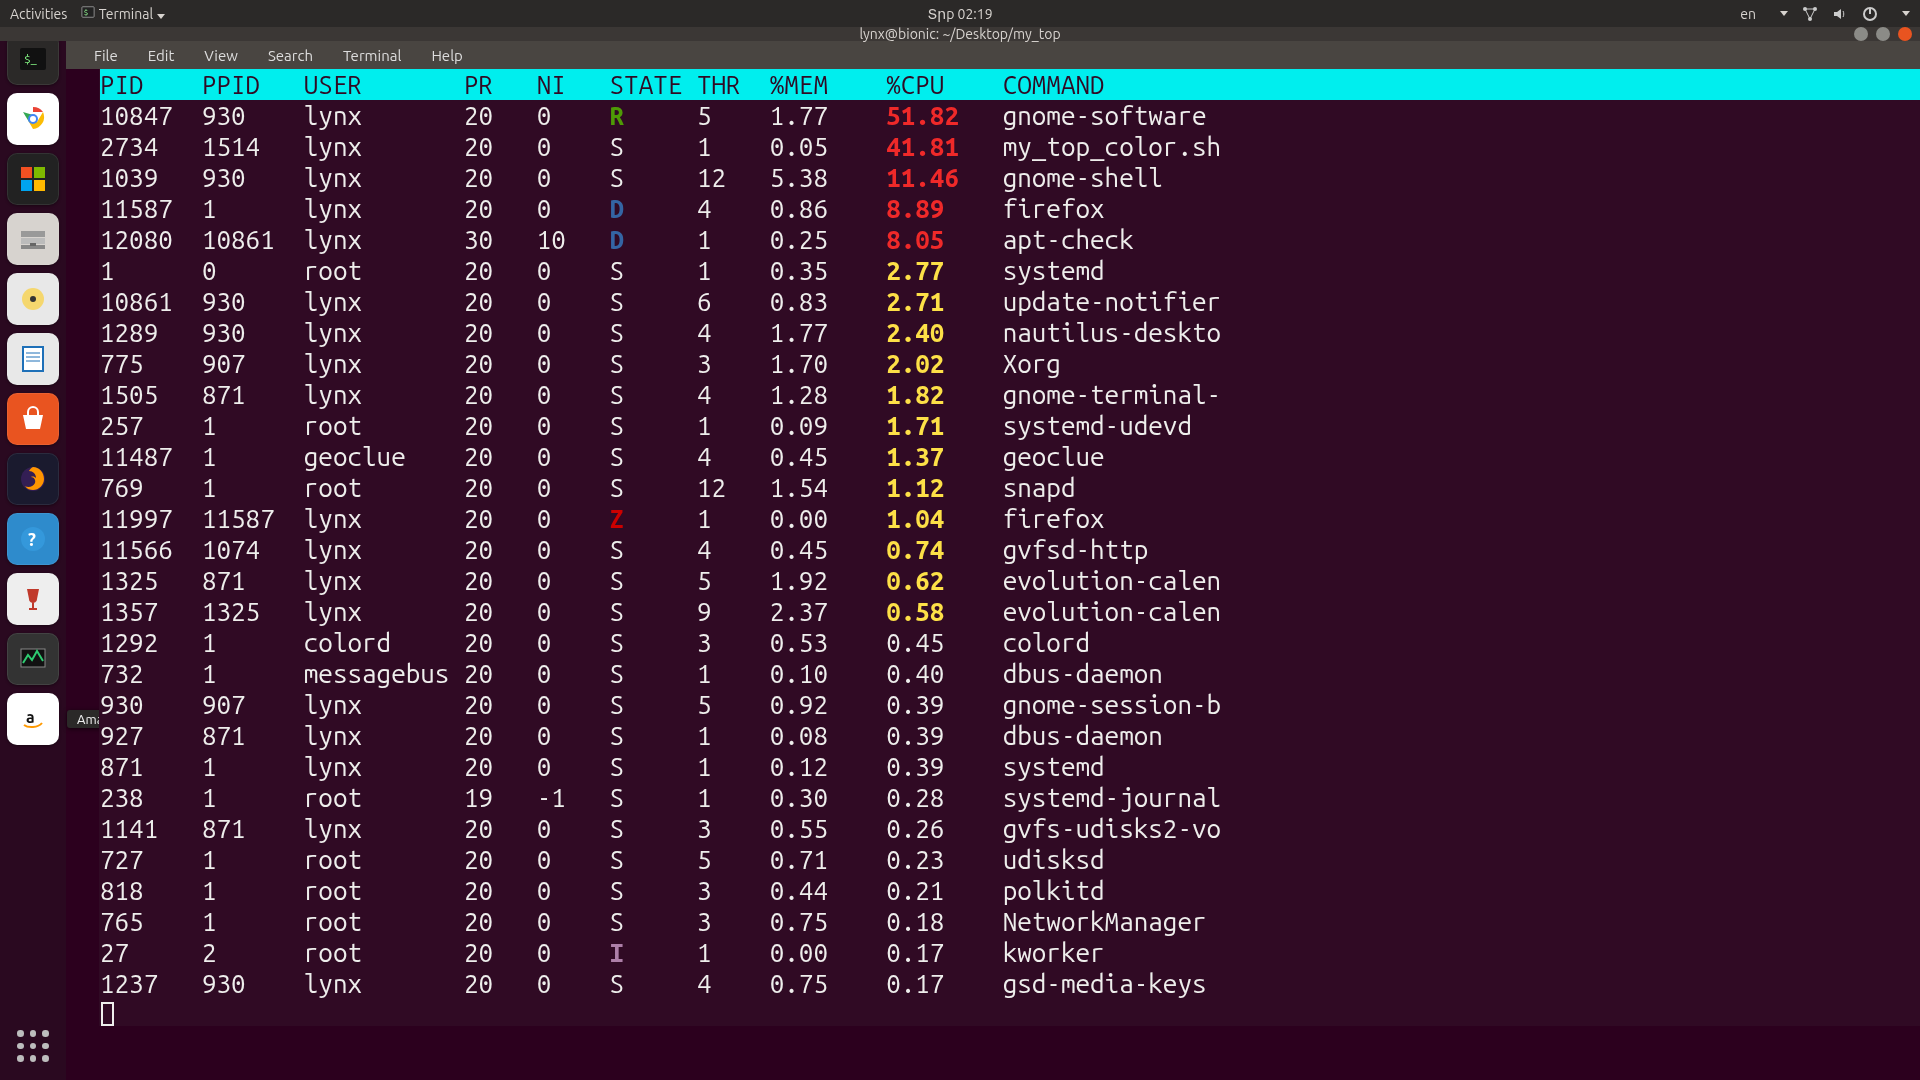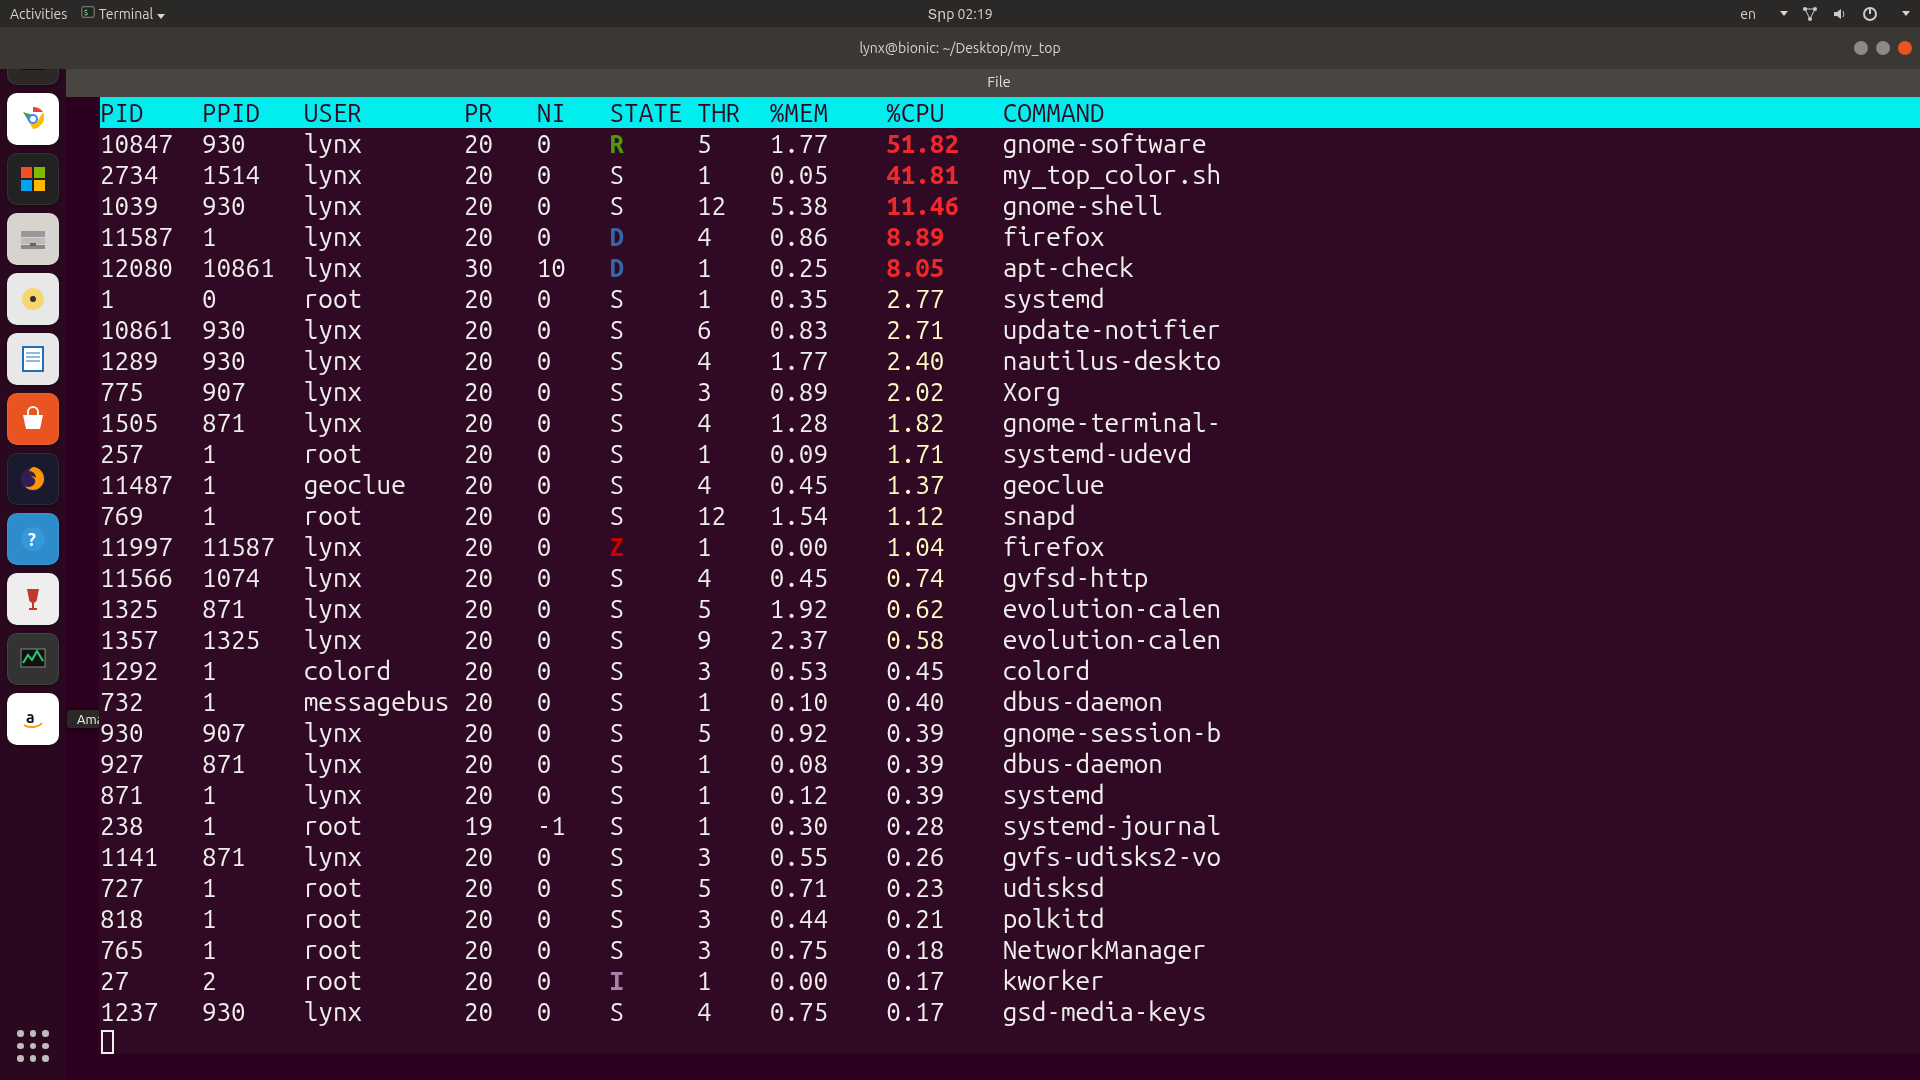--- a/index.html
+++ b/index.html
@@ -64,33 +64,32 @@
     box-shadow:0 1px 4px rgba(0,0,0,0.6);
   }
 
   
   .window {
     position:absolute;
     left:0; right:0; top:27px;
     display:flex;flex-direction:column;
   }
   .titlebar {
-    height:42px;background:#3b3735;color:#d7d3cf;
+    height:14px;background:#3b3735;color:#d7d3cf;
     display:flex;align-items:center;justify-content:center;
     font-size:14px;position:relative;
   }
   .window-controls { position:absolute;right:8px;display:flex;gap:8px; }
   .win-btn { width:14px;height:14px;border-radius:50%;display:flex;align-items:center;justify-content:center;font-size:10px;color:#222; }
   .win-min{background:#8b8b87;} .win-max{background:#8b8b87;} .win-close{background:#e95420;}
 
   .menubar {
     height:28px;background:#494541;color:#ddd;
-    display:flex;align-items:center;gap:0;padding-left:12px;font-size:15px;
+    display:flex;align-items:center;gap:14px;padding-left:20px;font-size:15px;
     margin-left:66px;
-    flex-direction:column;
   }
   .menubar span{padding:4px 8px;}
 
   
   .terminal {
     margin-left:99px;
     background:#300a24;
     font-family:"Ubuntu Mono","DejaVu Sans Mono","Courier New",monospace;
     font-size:26px;
     line-height:31px;
@@ -112,21 +111,21 @@
   .c-cpu    { width: 8ch; }
   .c-cmd    { width:18ch; }
   .padcell  { width:10ch; }
 
   .state-R { color:#4e9a06; font-weight:bold; }
   .state-D { color:#3465a4; font-weight:bold; }
   .state-Z { color:#cc0000; font-weight:bold; }
   .state-I { color:#ad7fa8; font-weight:bold; }
 
   .cpu-red    { color:#ef2929; font-weight:bold; }
-  .cpu-yellow { color:#fef9c3; font-weight:normal; }
+  .cpu-yellow { color:#fde047; font-weight:bold; }
 
   .cursor {
     display:inline-block;width:13px;height:24px;border:2px solid #eeeeec;margin-top:3px;margin-left:1px;
   }
 </style>
 </head>
 <body>
 
 <div class="top-panel">
   <div class="left">
@@ -301,21 +300,21 @@
     </div>
     <div id="rows">
         <div class="row"><span class="col c-pid">10847</span><span class="col c-ppid">930</span><span class="col c-user">lynx</span><span class="col c-pr">20</span><span class="col c-ni">0</span><span class="col c-state state-R">R</span><span class="col c-thr">5</span><span class="col c-mem">1.77</span><span class="col c-cpu cpu-red">51.82</span><span class="col c-cmd">gnome-software</span></div>
         <div class="row"><span class="col c-pid">2734</span><span class="col c-ppid">1514</span><span class="col c-user">lynx</span><span class="col c-pr">20</span><span class="col c-ni">0</span><span class="col c-state ">S</span><span class="col c-thr">1</span><span class="col c-mem">0.05</span><span class="col c-cpu cpu-red">41.81</span><span class="col c-cmd">my_top_color.sh</span></div>
         <div class="row"><span class="col c-pid">1039</span><span class="col c-ppid">930</span><span class="col c-user">lynx</span><span class="col c-pr">20</span><span class="col c-ni">0</span><span class="col c-state ">S</span><span class="col c-thr">12</span><span class="col c-mem">5.38</span><span class="col c-cpu cpu-red">11.46</span><span class="col c-cmd">gnome-shell</span></div>
         <div class="row"><span class="col c-pid">11587</span><span class="col c-ppid">1</span><span class="col c-user">lynx</span><span class="col c-pr">20</span><span class="col c-ni">0</span><span class="col c-state state-D">D</span><span class="col c-thr">4</span><span class="col c-mem">0.86</span><span class="col c-cpu cpu-red">8.89</span><span class="col c-cmd">firefox</span></div>
         <div class="row"><span class="col c-pid">12080</span><span class="col c-ppid">10861</span><span class="col c-user">lynx</span><span class="col c-pr">30</span><span class="col c-ni">10</span><span class="col c-state state-D">D</span><span class="col c-thr">1</span><span class="col c-mem">0.25</span><span class="col c-cpu cpu-red">8.05</span><span class="col c-cmd">apt-check</span></div>
         <div class="row"><span class="col c-pid">1</span><span class="col c-ppid">0</span><span class="col c-user">root</span><span class="col c-pr">20</span><span class="col c-ni">0</span><span class="col c-state ">S</span><span class="col c-thr">1</span><span class="col c-mem">0.35</span><span class="col c-cpu cpu-yellow">2.77</span><span class="col c-cmd">systemd</span></div>
         <div class="row"><span class="col c-pid">10861</span><span class="col c-ppid">930</span><span class="col c-user">lynx</span><span class="col c-pr">20</span><span class="col c-ni">0</span><span class="col c-state ">S</span><span class="col c-thr">6</span><span class="col c-mem">0.83</span><span class="col c-cpu cpu-yellow">2.71</span><span class="col c-cmd">update-notifier</span></div>
         <div class="row"><span class="col c-pid">1289</span><span class="col c-ppid">930</span><span class="col c-user">lynx</span><span class="col c-pr">20</span><span class="col c-ni">0</span><span class="col c-state ">S</span><span class="col c-thr">4</span><span class="col c-mem">1.77</span><span class="col c-cpu cpu-yellow">2.40</span><span class="col c-cmd">nautilus-deskto</span></div>
-        <div class="row"><span class="col c-pid">775</span><span class="col c-ppid">907</span><span class="col c-user">lynx</span><span class="col c-pr">20</span><span class="col c-ni">0</span><span class="col c-state ">S</span><span class="col c-thr">3</span><span class="col c-mem">0.89</span><span class="col c-cpu cpu-yellow">2.02</span><span class="col c-cmd">Xorg</span></div>
+        <div class="row"><span class="col c-pid">775</span><span class="col c-ppid">907</span><span class="col c-user">lynx</span><span class="col c-pr">20</span><span class="col c-ni">0</span><span class="col c-state ">S</span><span class="col c-thr">3</span><span class="col c-mem">1.70</span><span class="col c-cpu cpu-yellow">2.02</span><span class="col c-cmd">Xorg</span></div>
         <div class="row"><span class="col c-pid">1505</span><span class="col c-ppid">871</span><span class="col c-user">lynx</span><span class="col c-pr">20</span><span class="col c-ni">0</span><span class="col c-state ">S</span><span class="col c-thr">4</span><span class="col c-mem">1.28</span><span class="col c-cpu cpu-yellow">1.82</span><span class="col c-cmd">gnome-terminal-</span></div>
         <div class="row"><span class="col c-pid">257</span><span class="col c-ppid">1</span><span class="col c-user">root</span><span class="col c-pr">20</span><span class="col c-ni">0</span><span class="col c-state ">S</span><span class="col c-thr">1</span><span class="col c-mem">0.09</span><span class="col c-cpu cpu-yellow">1.71</span><span class="col c-cmd">systemd-udevd</span></div>
         <div class="row"><span class="col c-pid">11487</span><span class="col c-ppid">1</span><span class="col c-user">geoclue</span><span class="col c-pr">20</span><span class="col c-ni">0</span><span class="col c-state ">S</span><span class="col c-thr">4</span><span class="col c-mem">0.45</span><span class="col c-cpu cpu-yellow">1.37</span><span class="col c-cmd">geoclue</span></div>
         <div class="row"><span class="col c-pid">769</span><span class="col c-ppid">1</span><span class="col c-user">root</span><span class="col c-pr">20</span><span class="col c-ni">0</span><span class="col c-state ">S</span><span class="col c-thr">12</span><span class="col c-mem">1.54</span><span class="col c-cpu cpu-yellow">1.12</span><span class="col c-cmd">snapd</span></div>
         <div class="row"><span class="col c-pid">11997</span><span class="col c-ppid">11587</span><span class="col c-user">lynx</span><span class="col c-pr">20</span><span class="col c-ni">0</span><span class="col c-state state-Z">Z</span><span class="col c-thr">1</span><span class="col c-mem">0.00</span><span class="col c-cpu cpu-yellow">1.04</span><span class="col c-cmd">firefox</span></div>
         <div class="row"><span class="col c-pid">11566</span><span class="col c-ppid">1074</span><span class="col c-user">lynx</span><span class="col c-pr">20</span><span class="col c-ni">0</span><span class="col c-state ">S</span><span class="col c-thr">4</span><span class="col c-mem">0.45</span><span class="col c-cpu cpu-yellow">0.74</span><span class="col c-cmd">gvfsd-http</span></div>
         <div class="row"><span class="col c-pid">1325</span><span class="col c-ppid">871</span><span class="col c-user">lynx</span><span class="col c-pr">20</span><span class="col c-ni">0</span><span class="col c-state ">S</span><span class="col c-thr">5</span><span class="col c-mem">1.92</span><span class="col c-cpu cpu-yellow">0.62</span><span class="col c-cmd">evolution-calen</span></div>
         <div class="row"><span class="col c-pid">1357</span><span class="col c-ppid">1325</span><span class="col c-user">lynx</span><span class="col c-pr">20</span><span class="col c-ni">0</span><span class="col c-state ">S</span><span class="col c-thr">9</span><span class="col c-mem">2.37</span><span class="col c-cpu cpu-yellow">0.58</span><span class="col c-cmd">evolution-calen</span></div>
         <div class="row"><span class="col c-pid">1292</span><span class="col c-ppid">1</span><span class="col c-user">colord</span><span class="col c-pr">20</span><span class="col c-ni">0</span><span class="col c-state ">S</span><span class="col c-thr">3</span><span class="col c-mem">0.53</span><span class="col c-cpu ">0.45</span><span class="col c-cmd">colord</span></div>
         <div class="row"><span class="col c-pid">732</span><span class="col c-ppid">1</span><span class="col c-user">messagebus</span><span class="col c-pr">20</span><span class="col c-ni">0</span><span class="col c-state ">S</span><span class="col c-thr">1</span><span class="col c-mem">0.10</span><span class="col c-cpu ">0.40</span><span class="col c-cmd">dbus-daemon</span></div>

